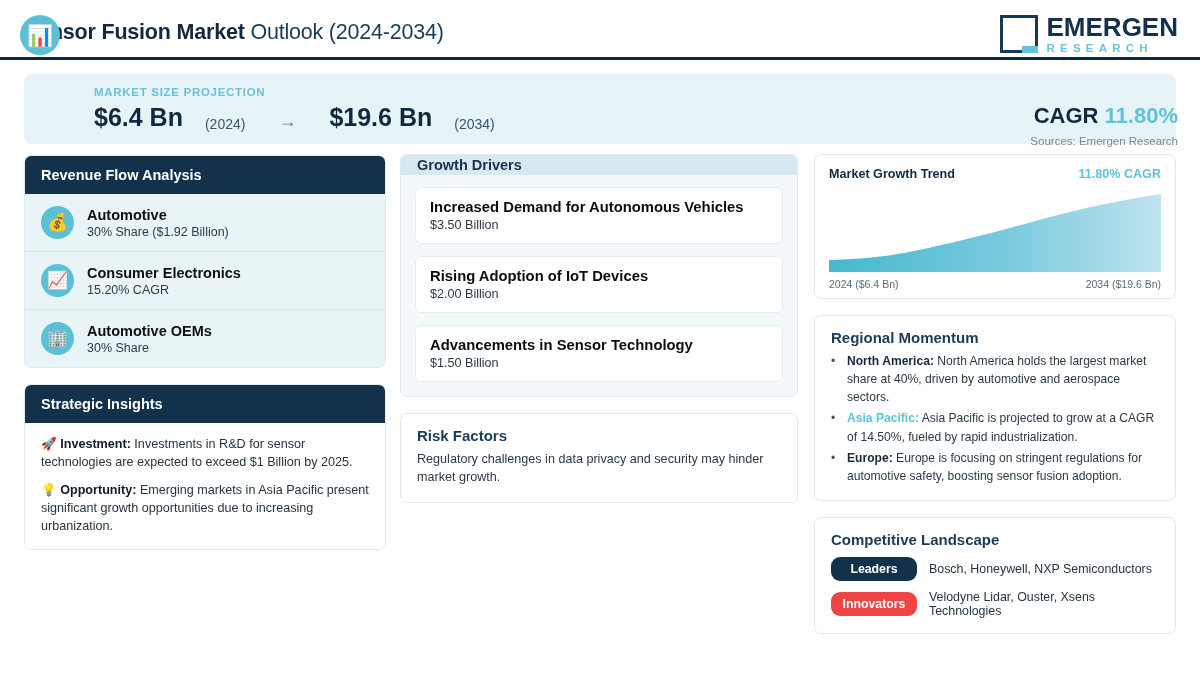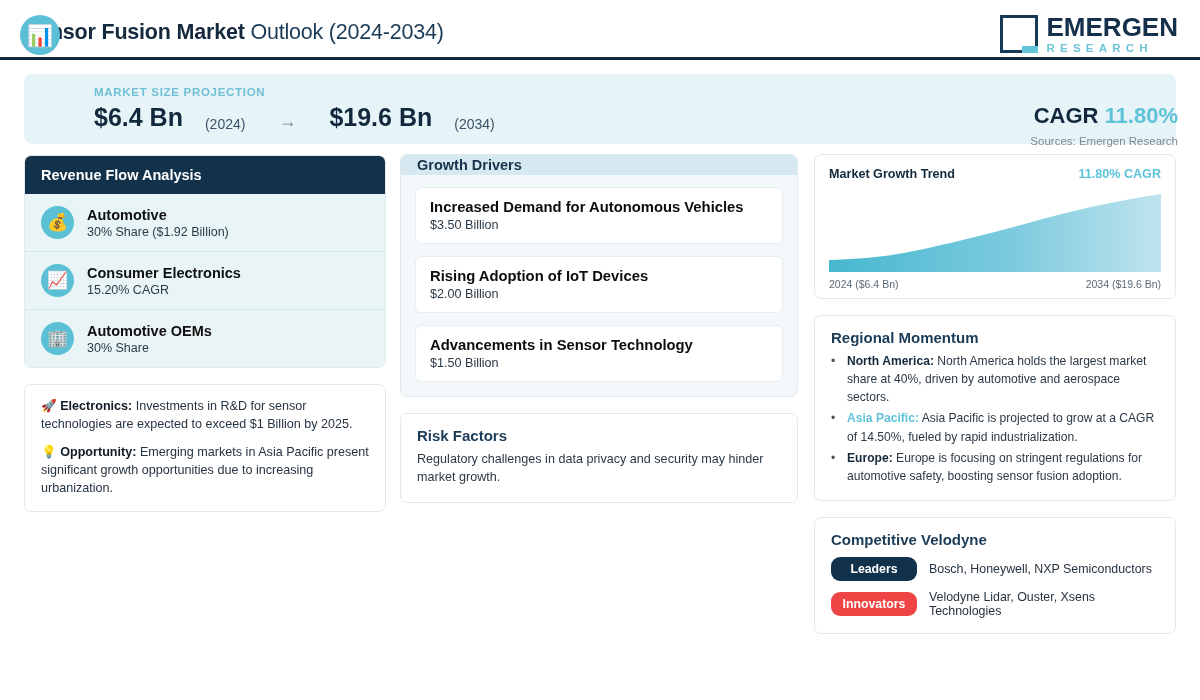--- a/index.html
+++ b/index.html
@@ -243,24 +243,25 @@
           <div>
             <div class="flow-name">Automotive OEMs</div>
             <div class="flow-sub">30% Share</div>
           </div>
         </div>
 
       </div>
     </div>
 
     <div class="panel-dark">
+      <div class="ph">Strategic Insights</div>
       <div class="insights-body">
         <div class="insight-line">
           <span>🚀</span>
-          <b>Electronics:</b><span> Investments in R&amp;D for sensor technologies are expected to exceed $1 Billion by 2025.</span>
+          <b>Investment:</b><span> Investments in R&amp;D for sensor technologies are expected to exceed $1 Billion by 2025.</span>
         </div>
         <div class="insight-line">
           <span>💡</span>
           <b>Opportunity:</b><span> Emerging markets in Asia Pacific present significant growth opportunities due to increasing urbanization.</span>
         </div>
       </div>
     </div>
 
   </div>
 
@@ -327,21 +328,21 @@
         <span><span class="rname accent">Asia Pacific:</span><span> Asia Pacific is projected to grow at a CAGR of 14.50%, fueled by rapid industrialization.</span></span>
       </div>
 
       <div class="region-item">
         <span class="region-bullet">•</span>
         <span><span class="rname">Europe:</span><span> Europe is focusing on stringent regulations for automotive safety, boosting sensor fusion adoption.</span></span>
       </div>
     </div>
 
     <div class="card-plain">
-      <div class="card-title">Competitive Velodyne</div>
+      <div class="card-title">Competitive Landscape</div>
       <div class="comp-row">
         <span class="badge leaders">Leaders</span>
         <span class="comp-names">Bosch, Honeywell, NXP Semiconductors</span>
       </div>
       <div class="comp-row">
         <span class="badge innovators">Innovators</span>
         <span class="comp-names">Velodyne Lidar, Ouster, Xsens Technologies</span>
       </div>
     </div>
 

